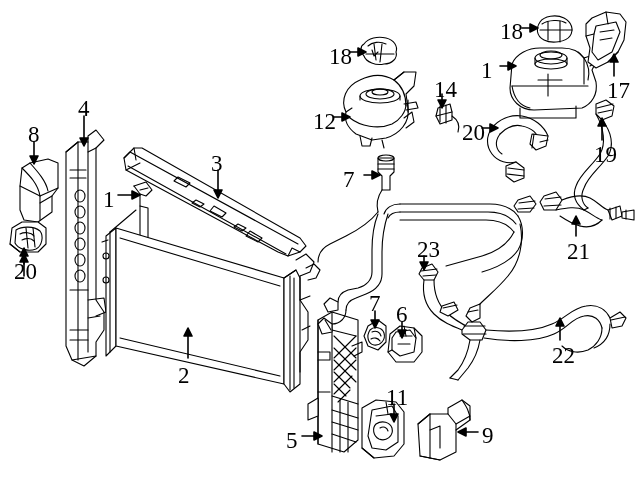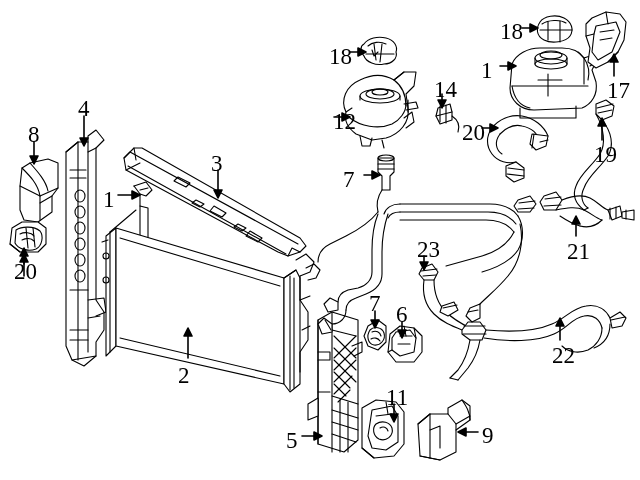--- a/index.html
+++ b/index.html
@@ -431,21 +431,21 @@
   <div class="callout" style="left:178px;top:364px;">2</div>
   <div class="callout" style="left:211px;top:152px;">3</div>
   <div class="callout" style="left:78px;top:97px;">4</div>
   <div class="callout" style="left:286px;top:429px;">5</div>
   <div class="callout" style="left:396px;top:303px;">6</div>
   <div class="callout" style="left:369px;top:292px;">7</div>
   <div class="callout" style="left:28px;top:123px;">8</div>
   <div class="callout" style="left:482px;top:424px;">9</div>
   <div class="callout" style="left:14px;top:260px;">20</div>
   <div class="callout" style="left:386px;top:386px;">11</div>
-  <div class="callout" style="left:313px;top:110px;margin-left:20px;">12</div>
+  <div class="callout" style="left:313px;top:110px;">12</div>
   <div class="callout" style="left:329px;top:45px;">18</div>
   <div class="callout" style="left:434px;top:78px;">14</div>
   <div class="callout" style="left:343px;top:168px;">7</div>
   <div class="callout" style="left:481px;top:59px;">1</div>
   <div class="callout" style="left:607px;top:79px;">17</div>
   <div class="callout" style="left:500px;top:20px;text-align:right;">18</div>
   <div class="callout" style="left:594px;top:143px;">19</div>
   <div class="callout" style="left:462px;top:121px;">20</div>
   <div class="callout" style="left:567px;top:240px;">21</div>
   <div class="callout" style="left:552px;top:344px;">22</div>

